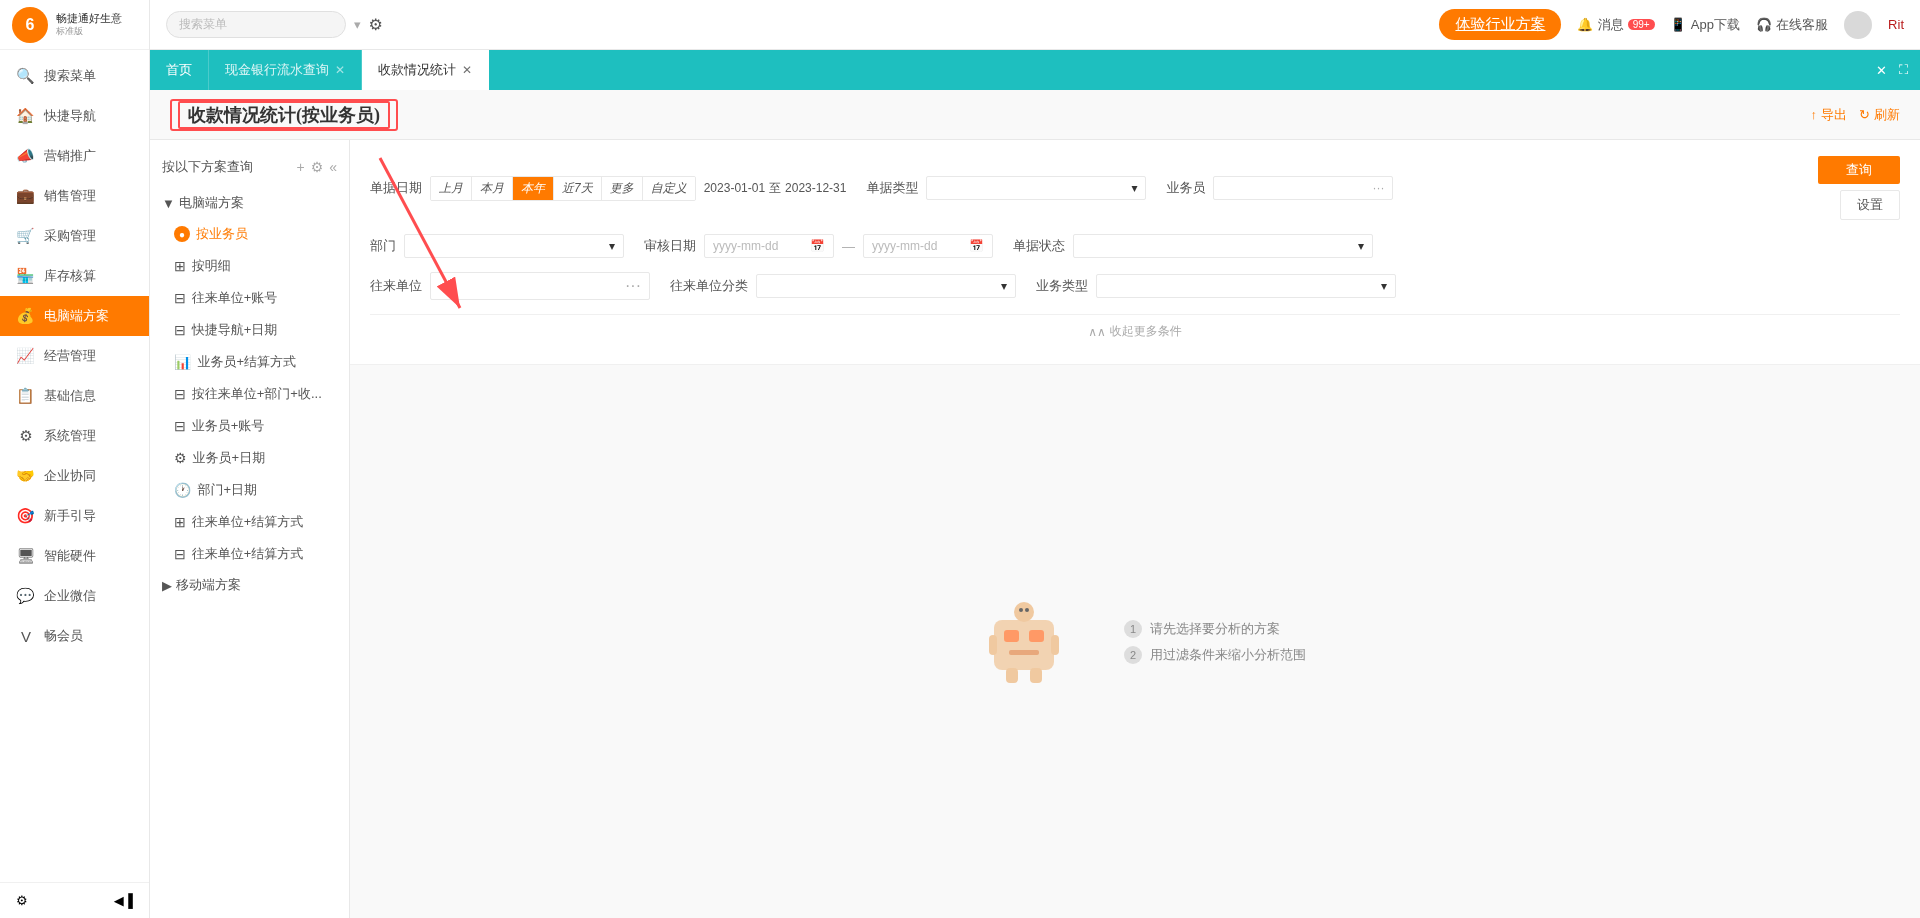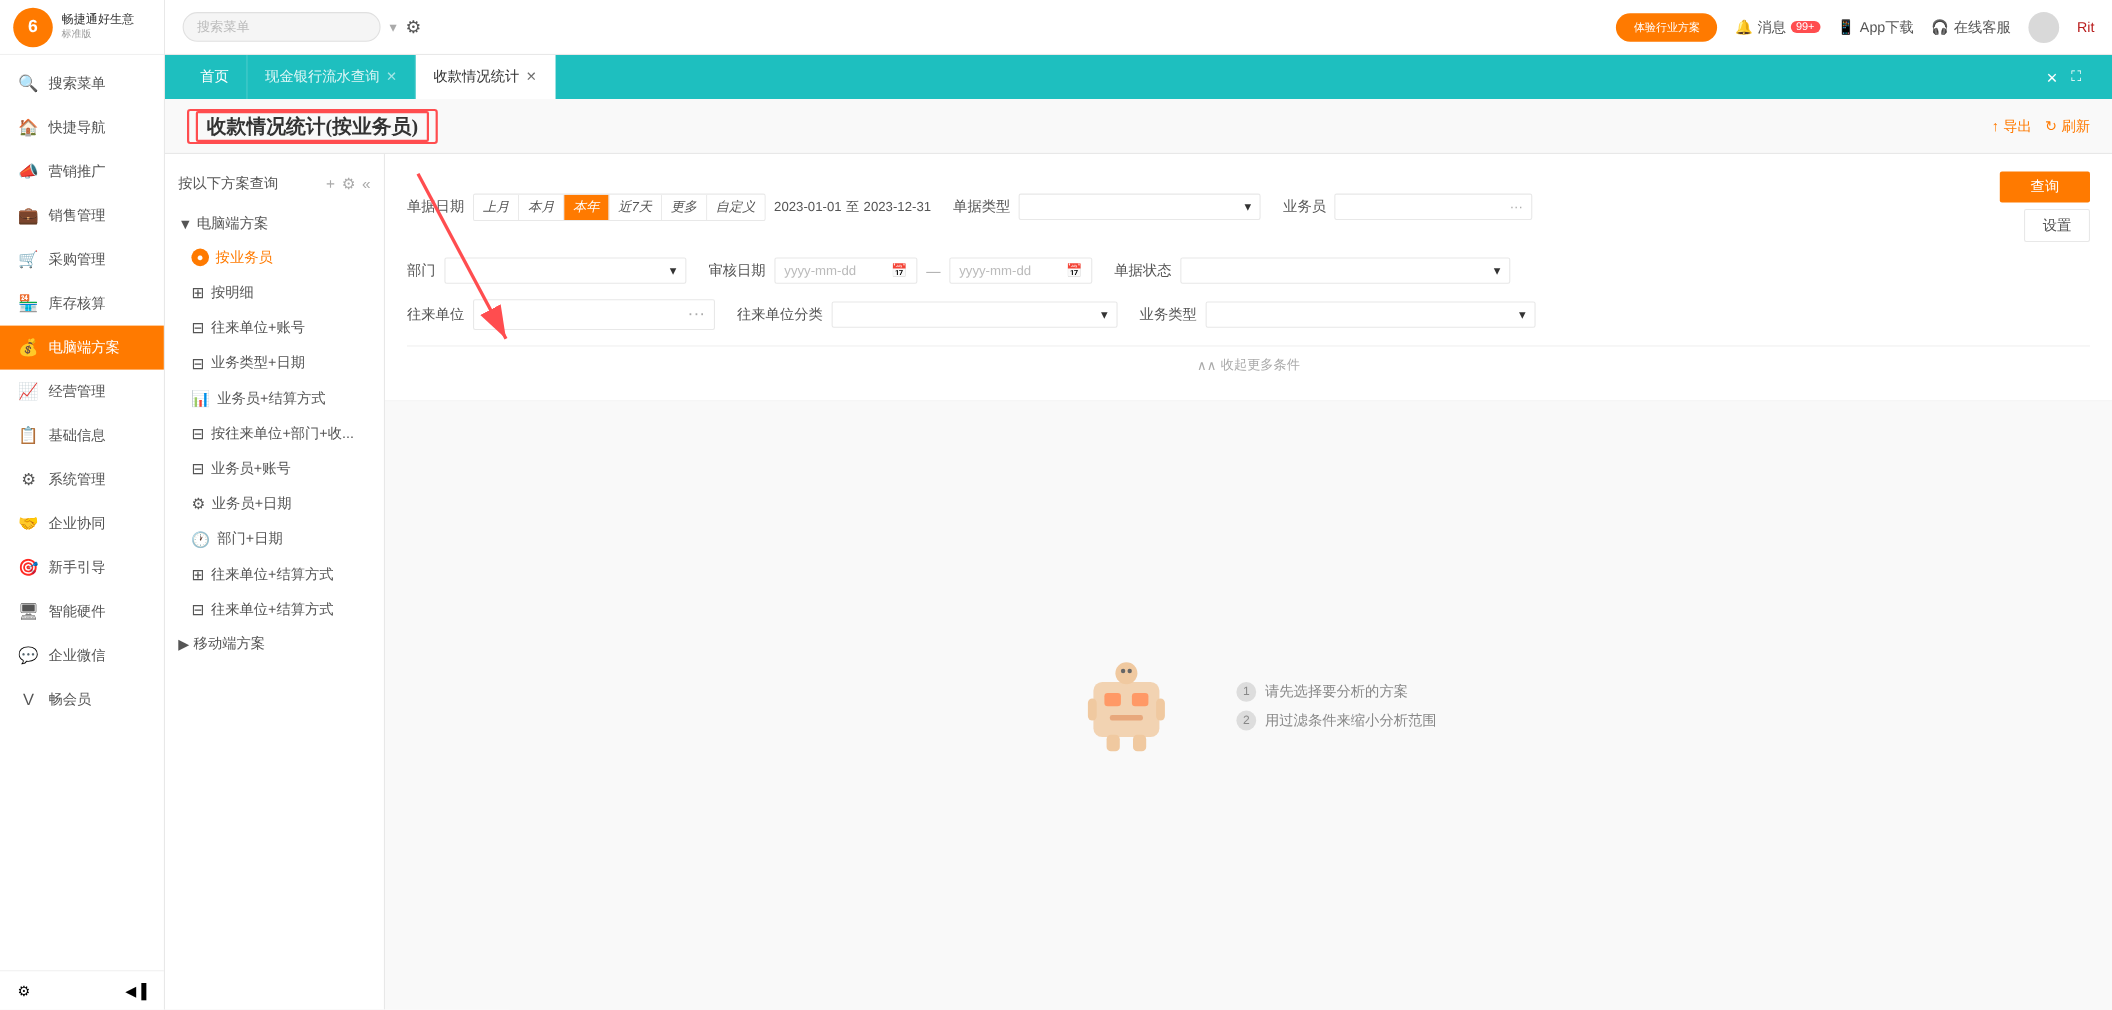--- a/index.html
+++ b/index.html
@@ -85,42 +85,43 @@
       align-items: center;
       gap: 6px;
     }
     .topbar-right { display: flex; align-items: center; gap: 16px; }
     .trial-btn {
       background: #ff7a00;
       color: #fff;
       border: none;
       border-radius: 16px;
       padding: 6px 16px;
-      font-size: 10px;
-      cursor: pointer;
+      font-size: 15px;
+      cursor: pointer;
+      text-decoration: underline;
     }
     .topbar-icon-btn { display: flex; align-items: center; gap: 4px; color: #555; font-size: 13px; cursor: pointer; }
     .badge-red {
       background: #ff4d4f;
       color: white;
       border-radius: 8px;
       font-size: 10px;
       padding: 0 5px;
       min-width: 18px;
       text-align: center;
     }
     .user-avatar { width: 28px; height: 28px; background: #d9d9d9; border-radius: 50%; }
 
     
     .tabbar {
       height: 40px;
       background: #1ebfbf;
       display: flex;
       align-items: center;
-      padding: 0 16px;
+      padding: 0 0;
       text-align: center;
     }
     .tab-item {
       height: 40px;
       display: flex;
       align-items: center;
       padding: 0 16px;
       font-size: 13px;
       color: rgba(255,255,255,0.85);
       cursor: pointer;
@@ -491,21 +492,21 @@
       <div class="filter-item">
         <span class="fi-icon">⊞</span>
         <span>按明细</span>
       </div>
       <div class="filter-item">
         <span class="fi-icon">⊟</span>
         <span>往来单位+账号</span>
       </div>
       <div class="filter-item">
         <span class="fi-icon">⊟</span>
-        <span>业务类型+日期</span>
+        <span>快捷导航+日期</span>
       </div>
       <div class="filter-item">
         <span class="fi-icon">📊</span>
         <span>业务员+结算方式</span>
       </div>
       <div class="filter-item">
         <span class="fi-icon">⊟</span>
         <span>按往来单位+部门+收...</span>
       </div>
       <div class="filter-item">

